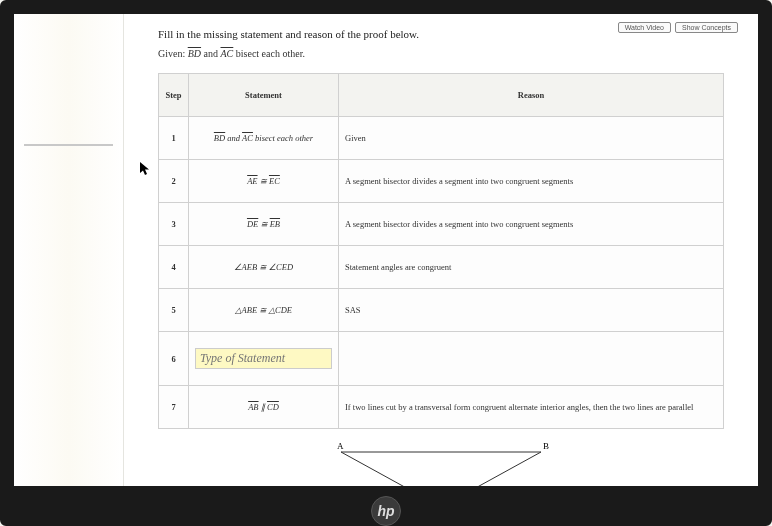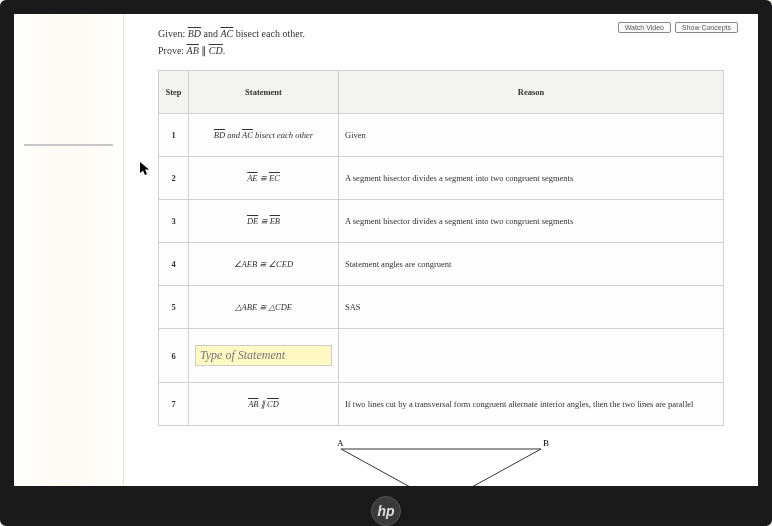--- a/index.html
+++ b/index.html
@@ -145,28 +145,26 @@
 <div class="laptop-frame">
   <div class="content-area">
     <div class="sidebar-stub"></div>
 
     <div class="top-buttons">
       <button class="top-btn">Watch Video</button>
       <button class="top-btn">Show Concepts</button>
     </div>
 
     <div class="main">
+      <p class="instruction">Fill in the missing statement and reason of the proof below.</p>
 
       <p class="given">
         <span>Given: </span><span class="overline">BD</span><span> and </span><span class="overline">AC</span><span> bisect each other.</span>
       </p>
 
-      <p class="prove">
-        <span>Prove: </span><span class="overline">AB</span><span> ∥ </span><span class="overline">CD</span><span>.</span>
-      </p>
 
       <table class="proof">
         <thead>
           <tr>
             <th>Step</th>
             <th>Statement</th>
             <th>Reason</th>
           </tr>
         </thead>
         <tbody id="proof-body">

